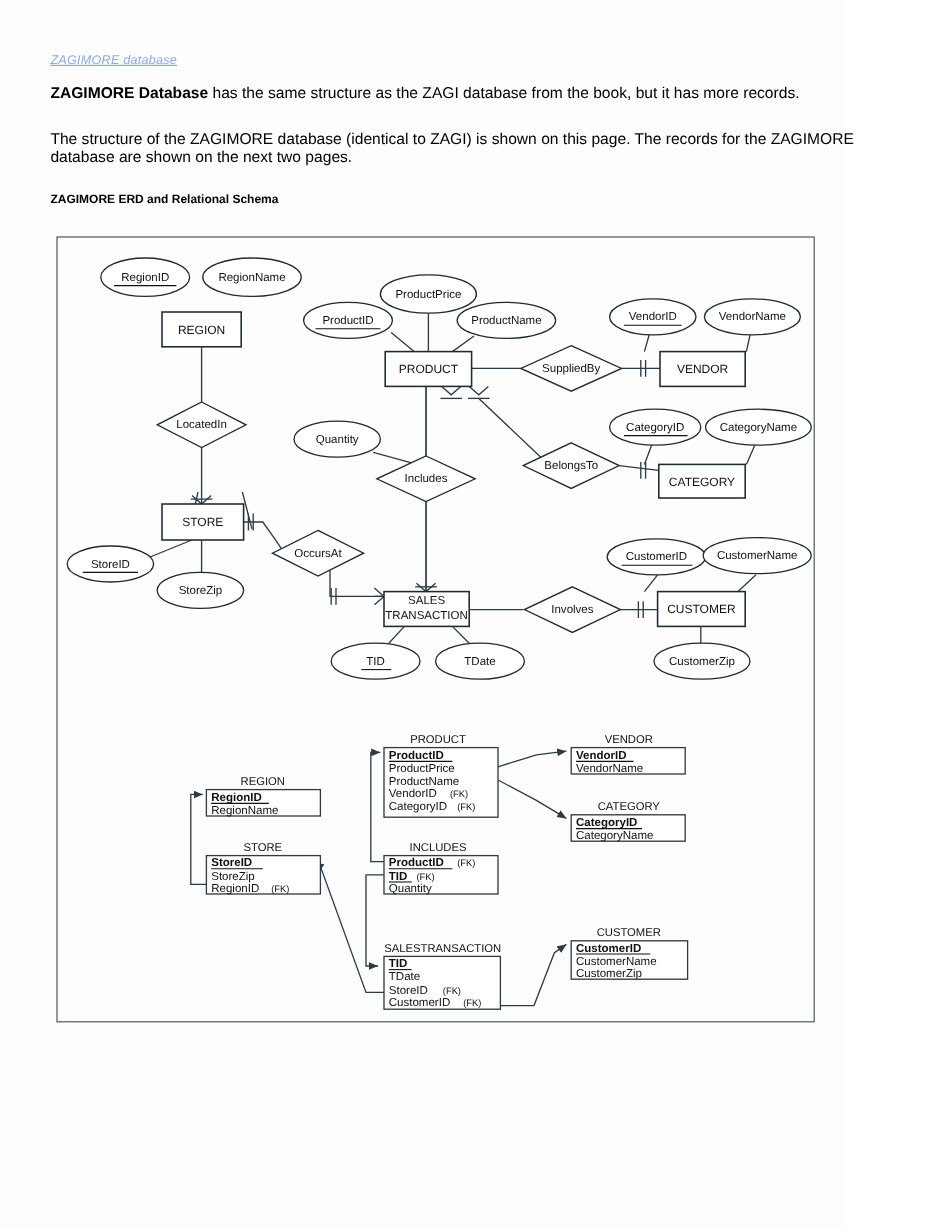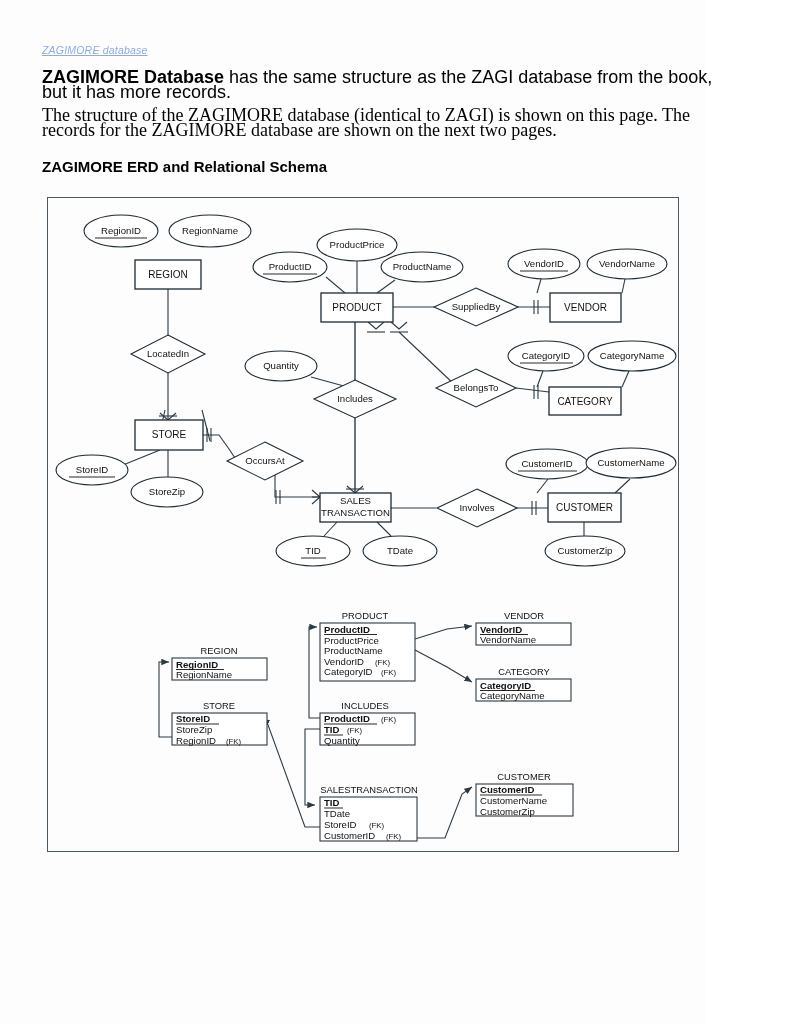--- a/index.html
+++ b/index.html
@@ -28,28 +28,28 @@
     left: 42px;
     top: 44px;
     font-size: 10.5px;
     font-style: italic;
     color: #8da9e8;
     letter-spacing: 0.2px;
   }
   .para {
     position: absolute;
     left: 42px;
-    font-size: 18px;
+    font-size: 13px;
     line-height: 15px;
     color: #000;
   }
   .para b { font-weight: bold; }
   #para1 { top: 70px; width: 700px; }
-  #para2 { top: 108px; width: 690px; font-family: Liberation Serif, serif; }
-  #para3 { top: 159px; font-weight: bold; font-size: 15px; }
+  #para2 { top: 108px; width: 690px; }
+  #para3 { top: 159px; font-weight: bold; font-size: 10px; }
 
   #erd-frame {
     position: absolute;
     left: 47px;
     top: 197px;
     width: 632px;
     height: 655px;
     border: 1px solid #4a5a62;
     background: #fdfdfd;
     box-sizing: border-box;

